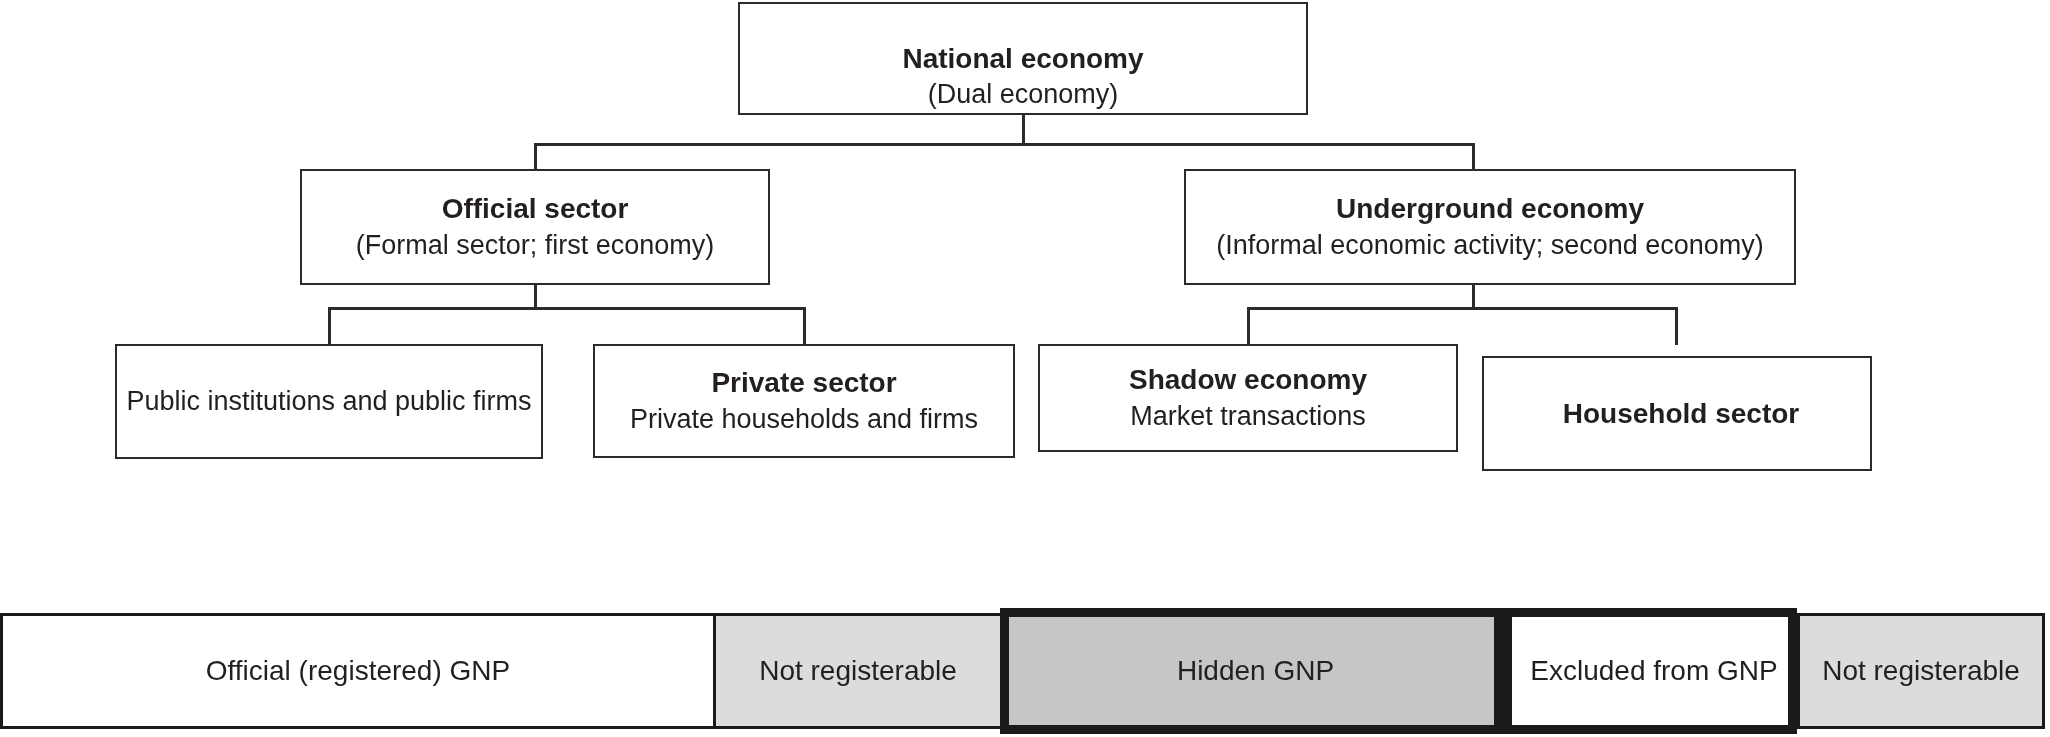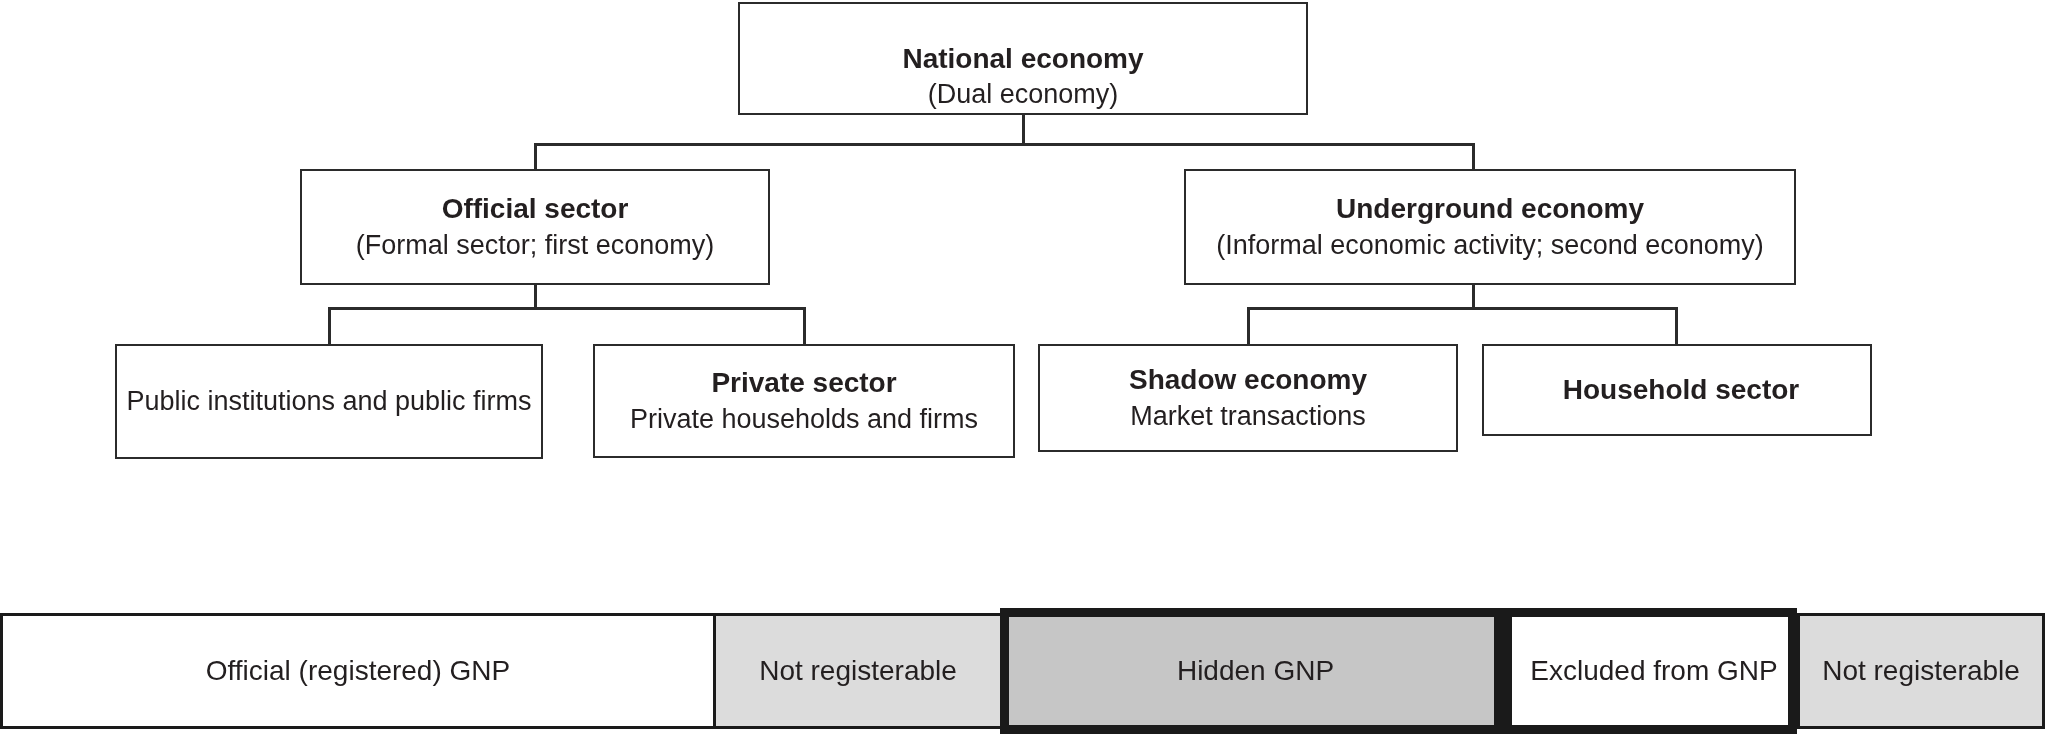--- a/index.html
+++ b/index.html
@@ -28,21 +28,21 @@
   }
   .node .title { font-weight: bold; font-size: 28px; }
   .node .subtitle { font-weight: normal; font-size: 27px; }
 
   #node-national    { left: 738px;  top: 2px;   width: 570px; height: 113px; justify-content: flex-end; }
   #node-official    { left: 300px;  top: 169px; width: 470px; height: 116px; }
   #node-underground { left: 1168px; top: 169px; width: 612px; height: 116px; margin-left: 16px; }
   #node-public      { left: 115px;  top: 344px; width: 428px; height: 115px; }
   #node-private     { left: 593px;  top: 344px; width: 422px; height: 114px; }
   #node-shadow      { left: 1038px; top: 344px; width: 420px; height: 108px; }
-  #node-household   { left: 1482px; top: 344px; width: 390px; height: 92px; padding-left: 8px; }
+  #node-household   { left: 1482px; top: 356px; width: 390px; height: 115px; padding-left: 8px; }
 
   
   .line { position: absolute; background: #2b2b2b; }
   .v { width: 2.5px; }
   .h { height: 2.5px; }
 
   #c-root-stub   { left: 1022px; top: 115px; height: 30px; }
   #c-l1-h        { left: 534px;  top: 143px; width: 941px; }
   #c-l1-dropL    { left: 534px;  top: 143px; height: 27px; }
   #c-l1-dropR    { left: 1472px; top: 143px; height: 27px; }

